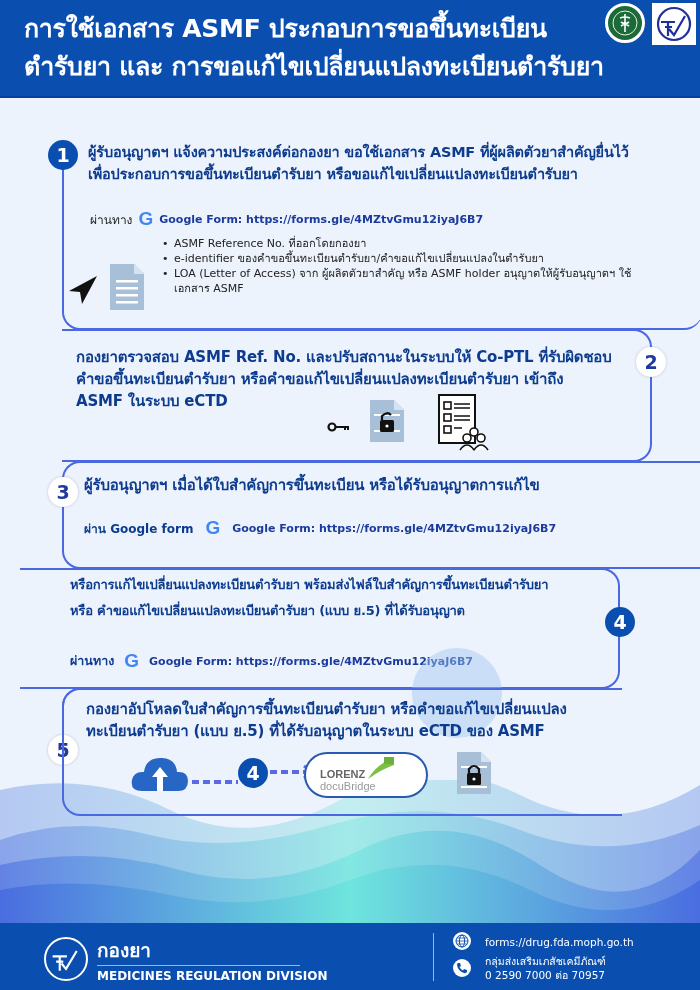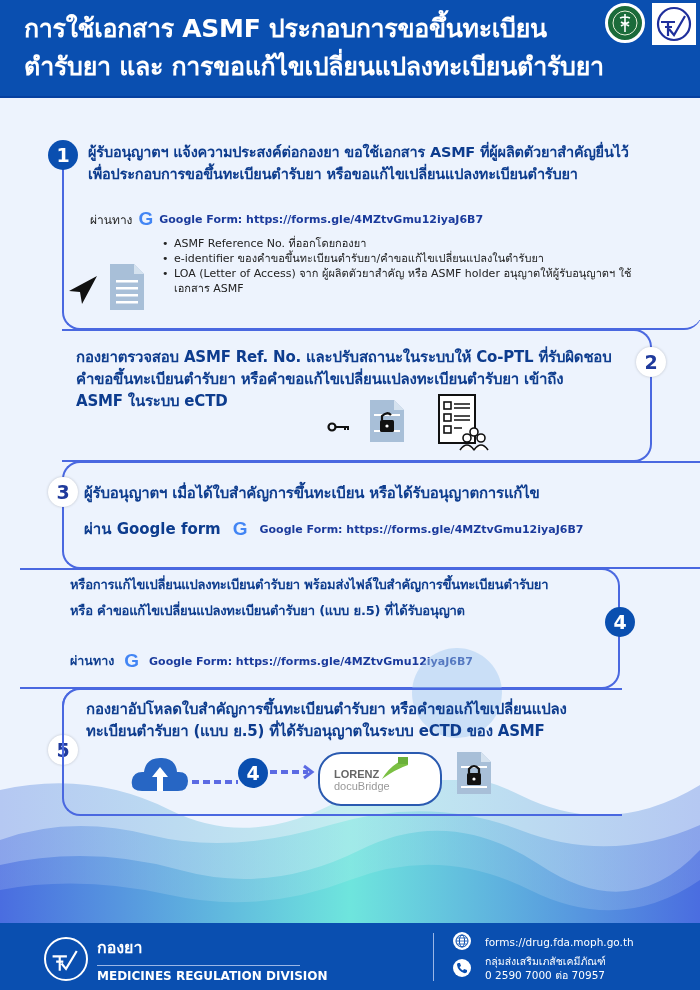--- a/index.html
+++ b/index.html
@@ -47,42 +47,42 @@
   }
   .badge.dark { background: #0a4fb0; color: #fff; }
   .badge.light { background: #fff; color: #1f3a9c; box-shadow: 0 0 3px rgba(0,0,0,0.2); }
 
   .step-text {
     position: absolute; font-weight: bold; color: #0d3c8e;
     font-size: 15px; line-height: 22px; letter-spacing: -0.2px;
   }
   .via { position: absolute; font-size: 12px; color: #222; display: flex; align-items: center; gap: 6px; }
   .via .vlabel { color: #222; }
-  .via .vlabel.bold { font-weight: bold; font-size: 15px; color: #0d3c8e; }
+  .via .vlabel.bold { font-weight: bold; font-size: 12px; color: #0d3c8e; }
   .via .url { color: #1a3a9c; font-weight: bold; font-size: 11px; }
   .g-icon { font-weight: bold; font-size: 19px; font-family: "Liberation Sans", sans-serif; }
 
   .doc-list { position: absolute; left: 150px; top: 236px; font-size: 11px; color: #222; line-height: 15px; }
   .doc-list ul { list-style: none; padding-left: 12px; }
   .doc-list li { position: relative; padding-left: 12px; }
   .doc-list li::before { content: "•"; position: absolute; left: 0; }
 
   .icon { position: absolute; }
 
   .waves { position: absolute; left: 0; top: 780px; width: 700px; height: 144px; }
   .footer {
     position: absolute; left: 0; top: 923px; width: 700px; height: 67px;
     background: #0a4fb0; color: #fff;
   }
   .footer .flogo {
     position: absolute; left: 44px; top: 14px; width: 44px; height: 44px;
     border: 2px solid #fff; border-radius: 50%;
     display: flex; align-items: center; justify-content: center;
   }
-  .footer .fname { position: absolute; left: 97px; top: 12px; font-size: 16px; font-weight: bold; }
+  .footer .fname { position: absolute; left: 97px; top: 12px; font-size: 19px; font-weight: bold; }
   .footer .fline { position: absolute; left: 97px; top: 42px; width: 203px; height: 1px; background: #9ab6e6; }
   .footer .fdiv { position: absolute; left: 97px; top: 46px; font-size: 12px; font-weight: bold; }
   .footer .vsep { position: absolute; left: 433px; top: 10px; width: 1px; height: 48px; background: #9ab6e6; }
   .footer .ficon {
     position: absolute; width: 18px; height: 18px; border-radius: 50%; background: #fff;
     display: flex; align-items: center; justify-content: center; color: #0a4fb0; font-size: 11px;
   }
   .footer .ftext { position: absolute; font-size: 10.5px; color: #fff; line-height: 14px; }
 </style>
 </head>
@@ -180,21 +180,21 @@
       <circle cx="29" cy="44" r="4" fill="#fff" stroke="#111" stroke-width="1.6"></circle>
       <circle cx="43" cy="44" r="4" fill="#fff" stroke="#111" stroke-width="1.6"></circle>
       <path d="M22 56 Q29 46 36 56 M36 56 Q43 46 50 56" stroke="#111" stroke-width="1.6" fill="#fff"></path>
     </svg>
 </div>
 
 <div class="box box3"></div>
 <div class="badge light" style="left:48px;top:477px;">
     <span>3</span>
   </div>
-<div class="step-text" style="left:84px;top:474px;width:560px;margin-top:8px;">
+<div class="step-text" style="left:84px;top:474px;width:560px;">
   <div>ผู้รับอนุญาตฯ เมื่อได้ใบสำคัญการขึ้นทะเบียน หรือได้รับอนุญาตการแก้ไข</div>
 </div>
 <div class="via" style="left:84px;top:517px;gap:12px;">
   <span class="vlabel bold">ผ่าน Google form</span>
   <span class="g-icon"><span style="color:#4285f4">G</span></span>
   <a class="url">Google Form: https://forms.gle/4MZtvGmu12iyaJ6B7</a>
 </div>
 
 <div class="box box4"></div>
 <div class="badge dark" style="left:605px;top:607px;">
@@ -253,21 +253,21 @@
 </div>
 <div class="badge dark" style="left:238px;top:758px;">
     <span>4</span>
   </div>
 <div class="icon" style="left:270px;top:764px;">
   <svg width="46" height="16">
       <path d="M0 8 H38" stroke="#5b6ae3" stroke-width="4" stroke-dasharray="7 4"></path>
       <path d="M34 2 L42 8 L34 14" stroke="#5b6ae3" stroke-width="3" fill="none"></path>
     </svg>
 </div>
-<div style="position:absolute;left:318px;top:752px;width:124px;height:54px;border:2px solid #2a5ab0;border-radius:23px;background:#fff;">
+<div style="position:absolute;left:304px;top:752px;width:124px;height:46px;border:2px solid #2a5ab0;border-radius:23px;background:#fff;">
   <svg style="position:absolute;left:62px;top:3px;" width="26" height="22" viewBox="0 0 26 22">
       <path d="M26 0 V8 Q14 12 0 22 Q8 8 26 0 Z" fill="#7bc043"></path>
       <rect x="16" y="0" width="10" height="7" fill="#6ab03a"></rect>
     </svg>
   <span style="position:absolute;left:14px;top:14px;font-size:11px;font-weight:bold;color:#666;font-family:'Liberation Sans',sans-serif;">LORENZ</span>
   <span style="position:absolute;left:14px;top:26px;font-size:11px;color:#999;font-family:'Liberation Sans',sans-serif;">docuBridge</span>
 </div>
 <div class="icon" style="left:457px;top:752px;">
   <svg width="34" height="42" viewBox="0 0 34 42">
       <path d="M0 0 H24 L34 10 V42 H0 Z" fill="#a8bfd8"></path>

